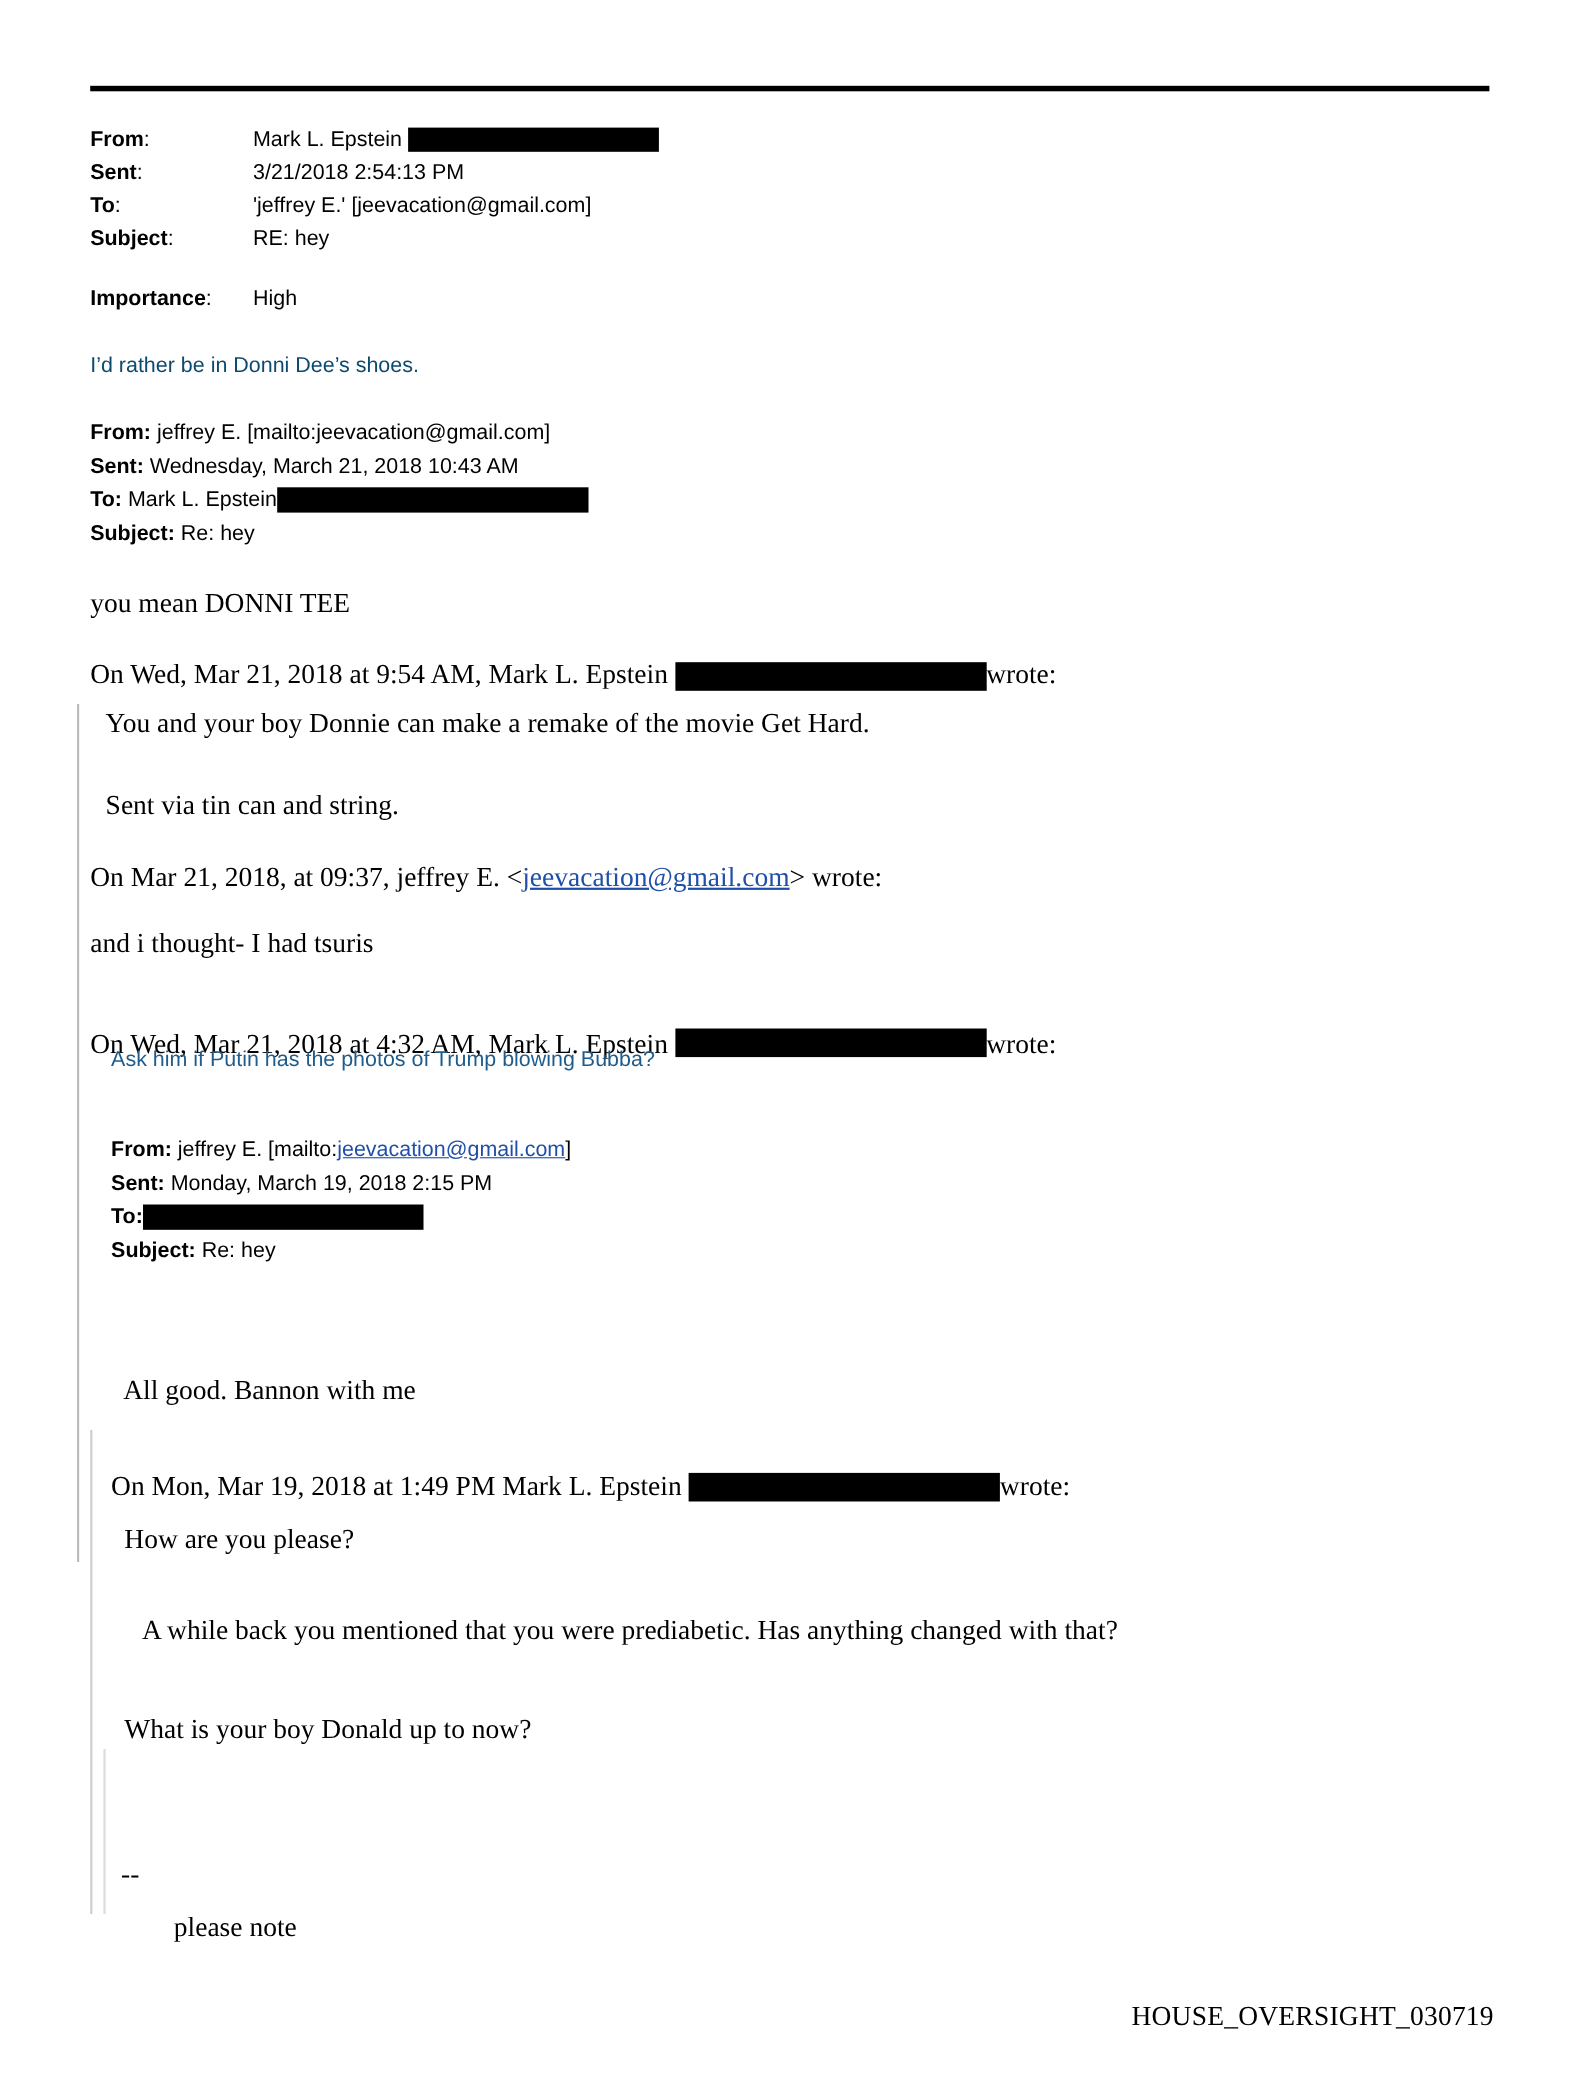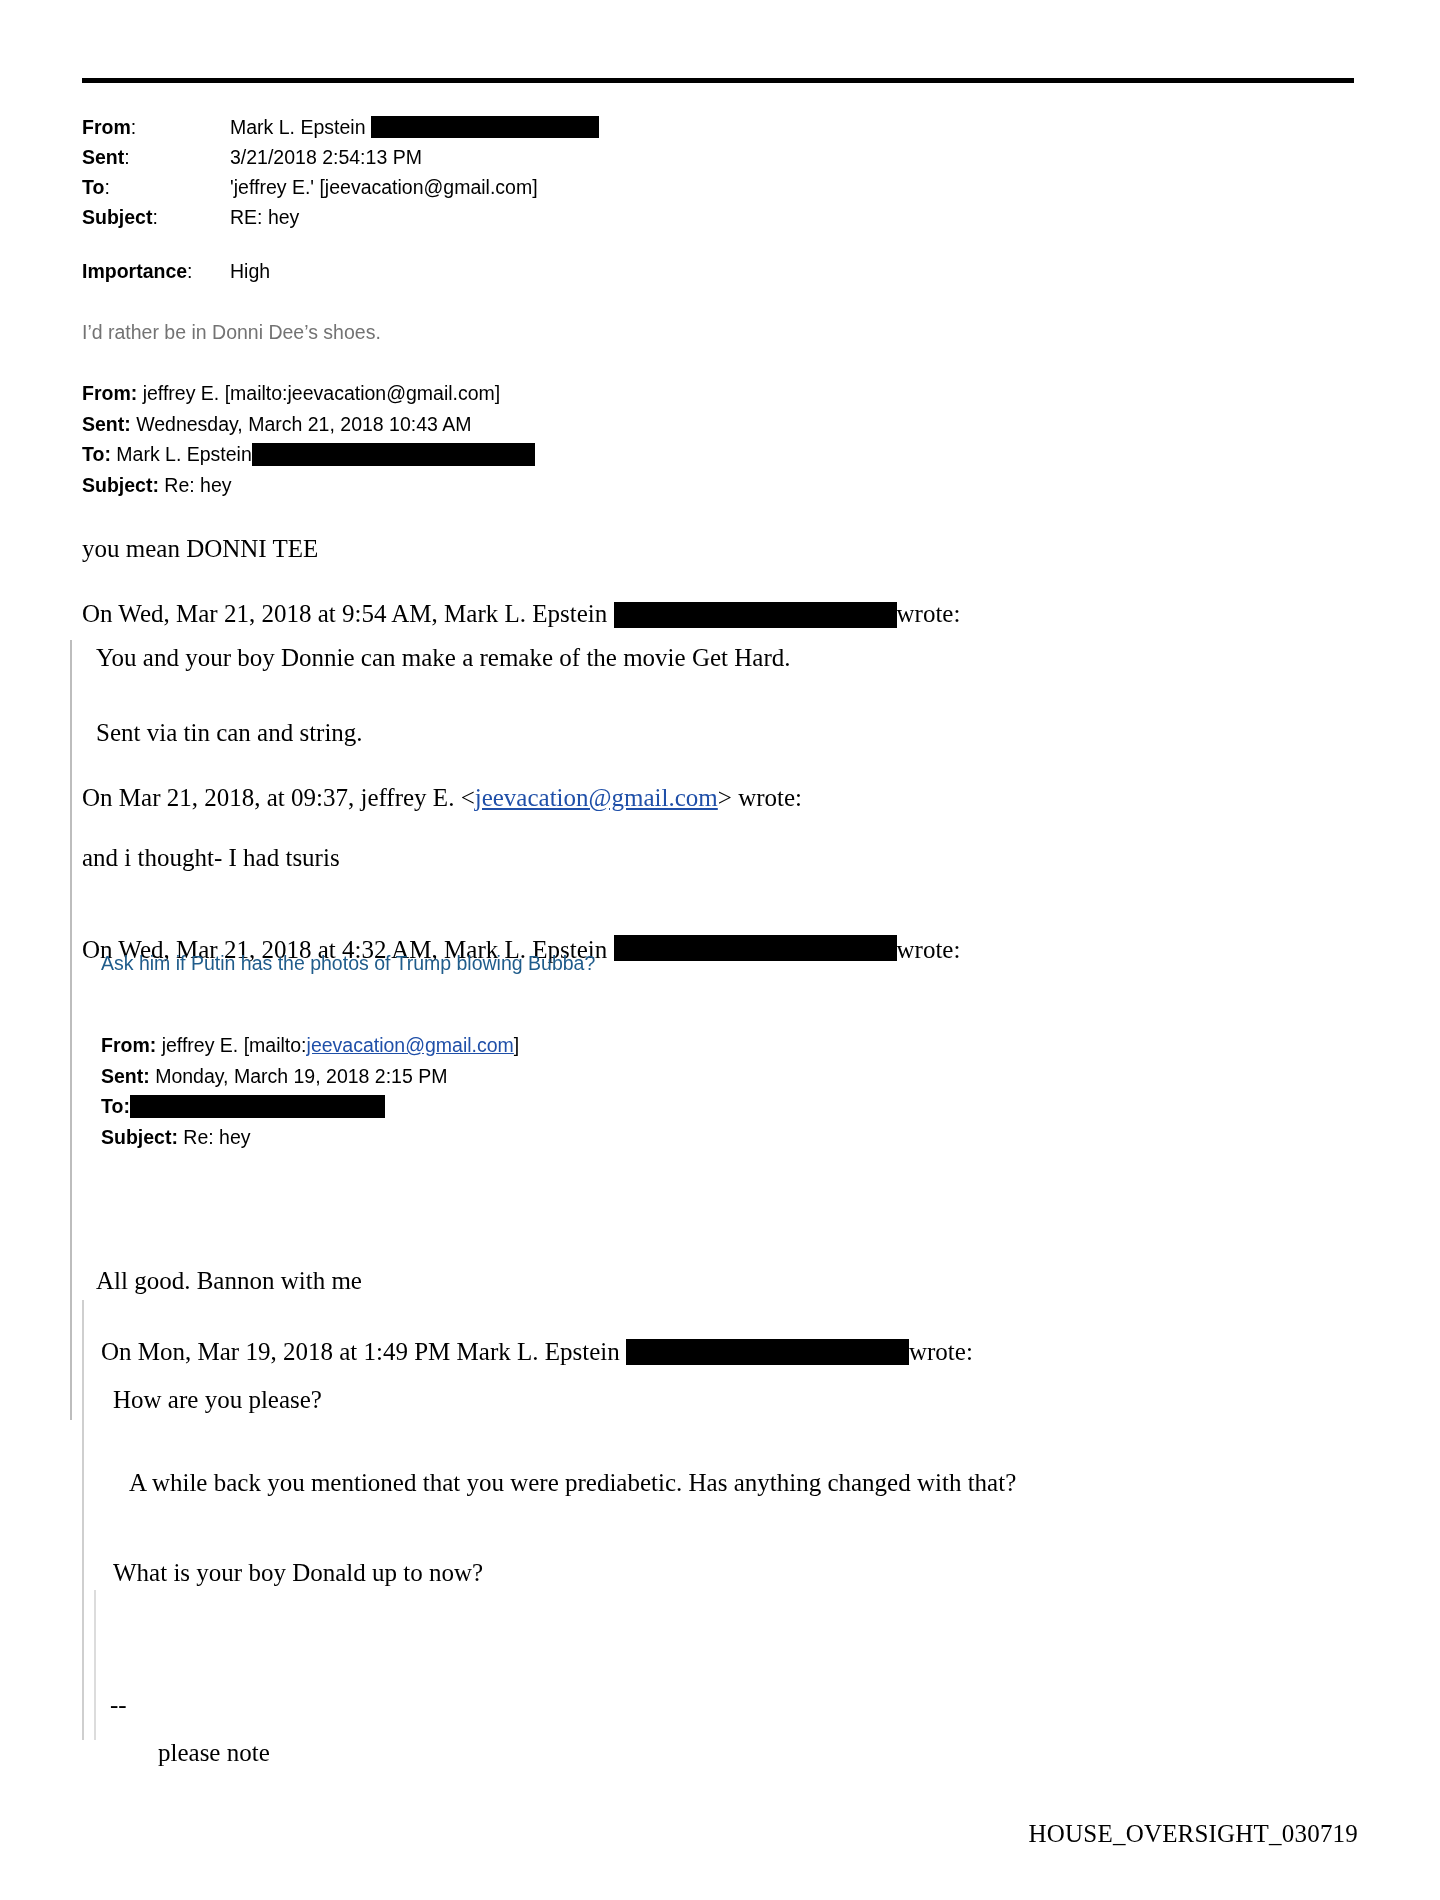--- a/index.html
+++ b/index.html
@@ -74,21 +74,21 @@
   }
   .importance .lbl { width: 148px; flex: 0 0 148px; font-weight: bold; }
   .importance .lbl .colon { font-weight: normal; }
 
   
   .blue-line {
     position: absolute;
     left: 82px;
     top: 318px;
     font-size: 19.5px;
-    color: #737373;
+    color: #0c4a6e;
     line-height: 28px;
   }
 
   
   .hdr2 {
     position: absolute;
     left: 82px;
     top: 378px;
     font-size: 19.5px;
     line-height: 30.5px;
@@ -266,21 +266,21 @@
       <b>Sent:</b><span> </span><span>Monday, March 19, 2018 2:15 PM</span>
     </div>
     <div class="line">
       <b>To:</b><span class="redact r5"></span>
     </div>
     <div class="line">
       <b>Subject:</b><span> </span><span>Re: hey</span>
     </div>
   </div>
 
-  <div class="serif lvl1" style="top:1250px; left:96px;margin-top:16px;">All good. Bannon with me</div>
+  <div class="serif lvl1" style="top:1250px; left:112px;">All good. Bannon with me</div>
 
   <div class="serif lvl1" style="top:1337px; left:101px; display:flex; align-items:center; white-space:pre;">
     <span>On Mon, Mar 19, 2018 at 1:49 PM Mark L. Epstein </span><span class="redact r4b"></span><span>wrote:</span>
   </div>
 
   <div class="serif lvl1" style="top:1385px; left:113px;">How are you please?</div>
 
   <div class="serif lvl1" style="top:1468px; left:129px;">A while back you mentioned that you were prediabetic.  Has anything changed with that?</div>
 
   <div class="serif lvl1" style="top:1558px; left:113px;">What is your boy Donald up to now?</div>

